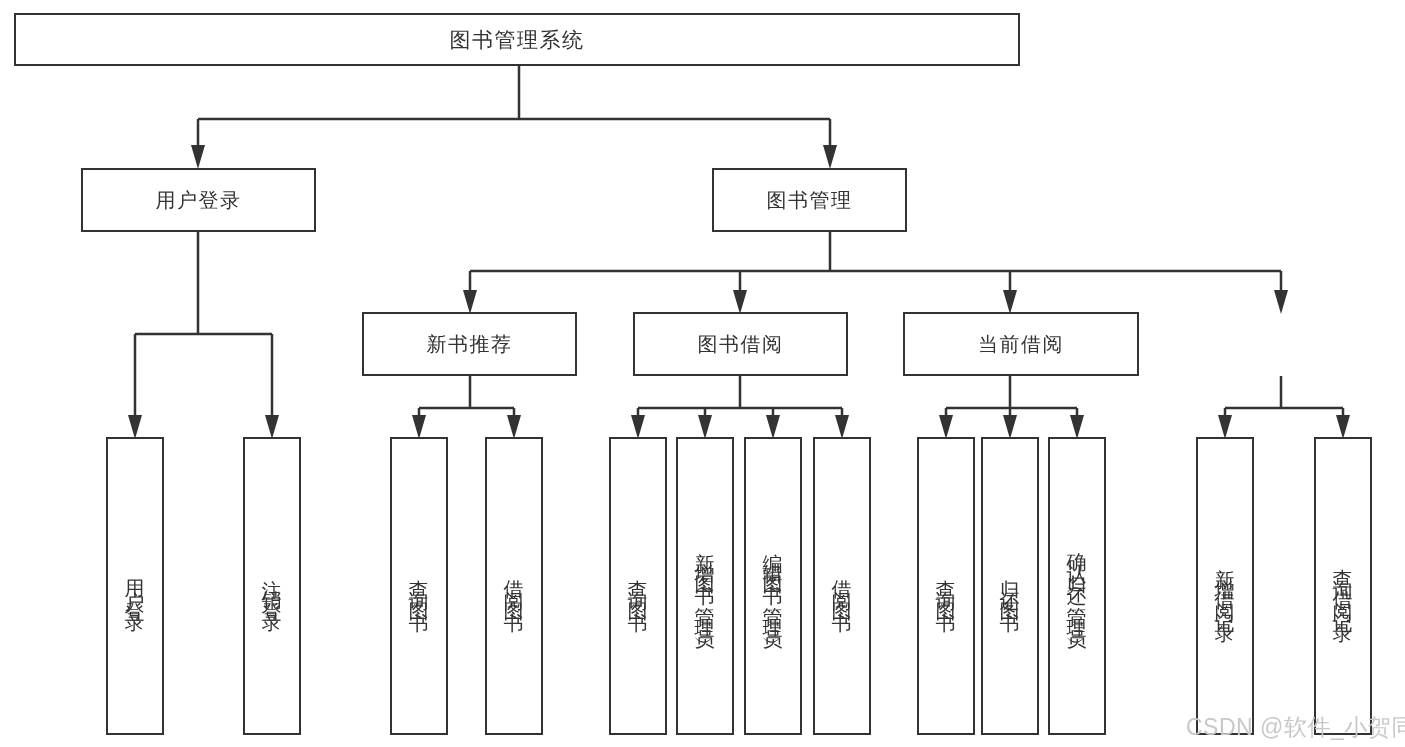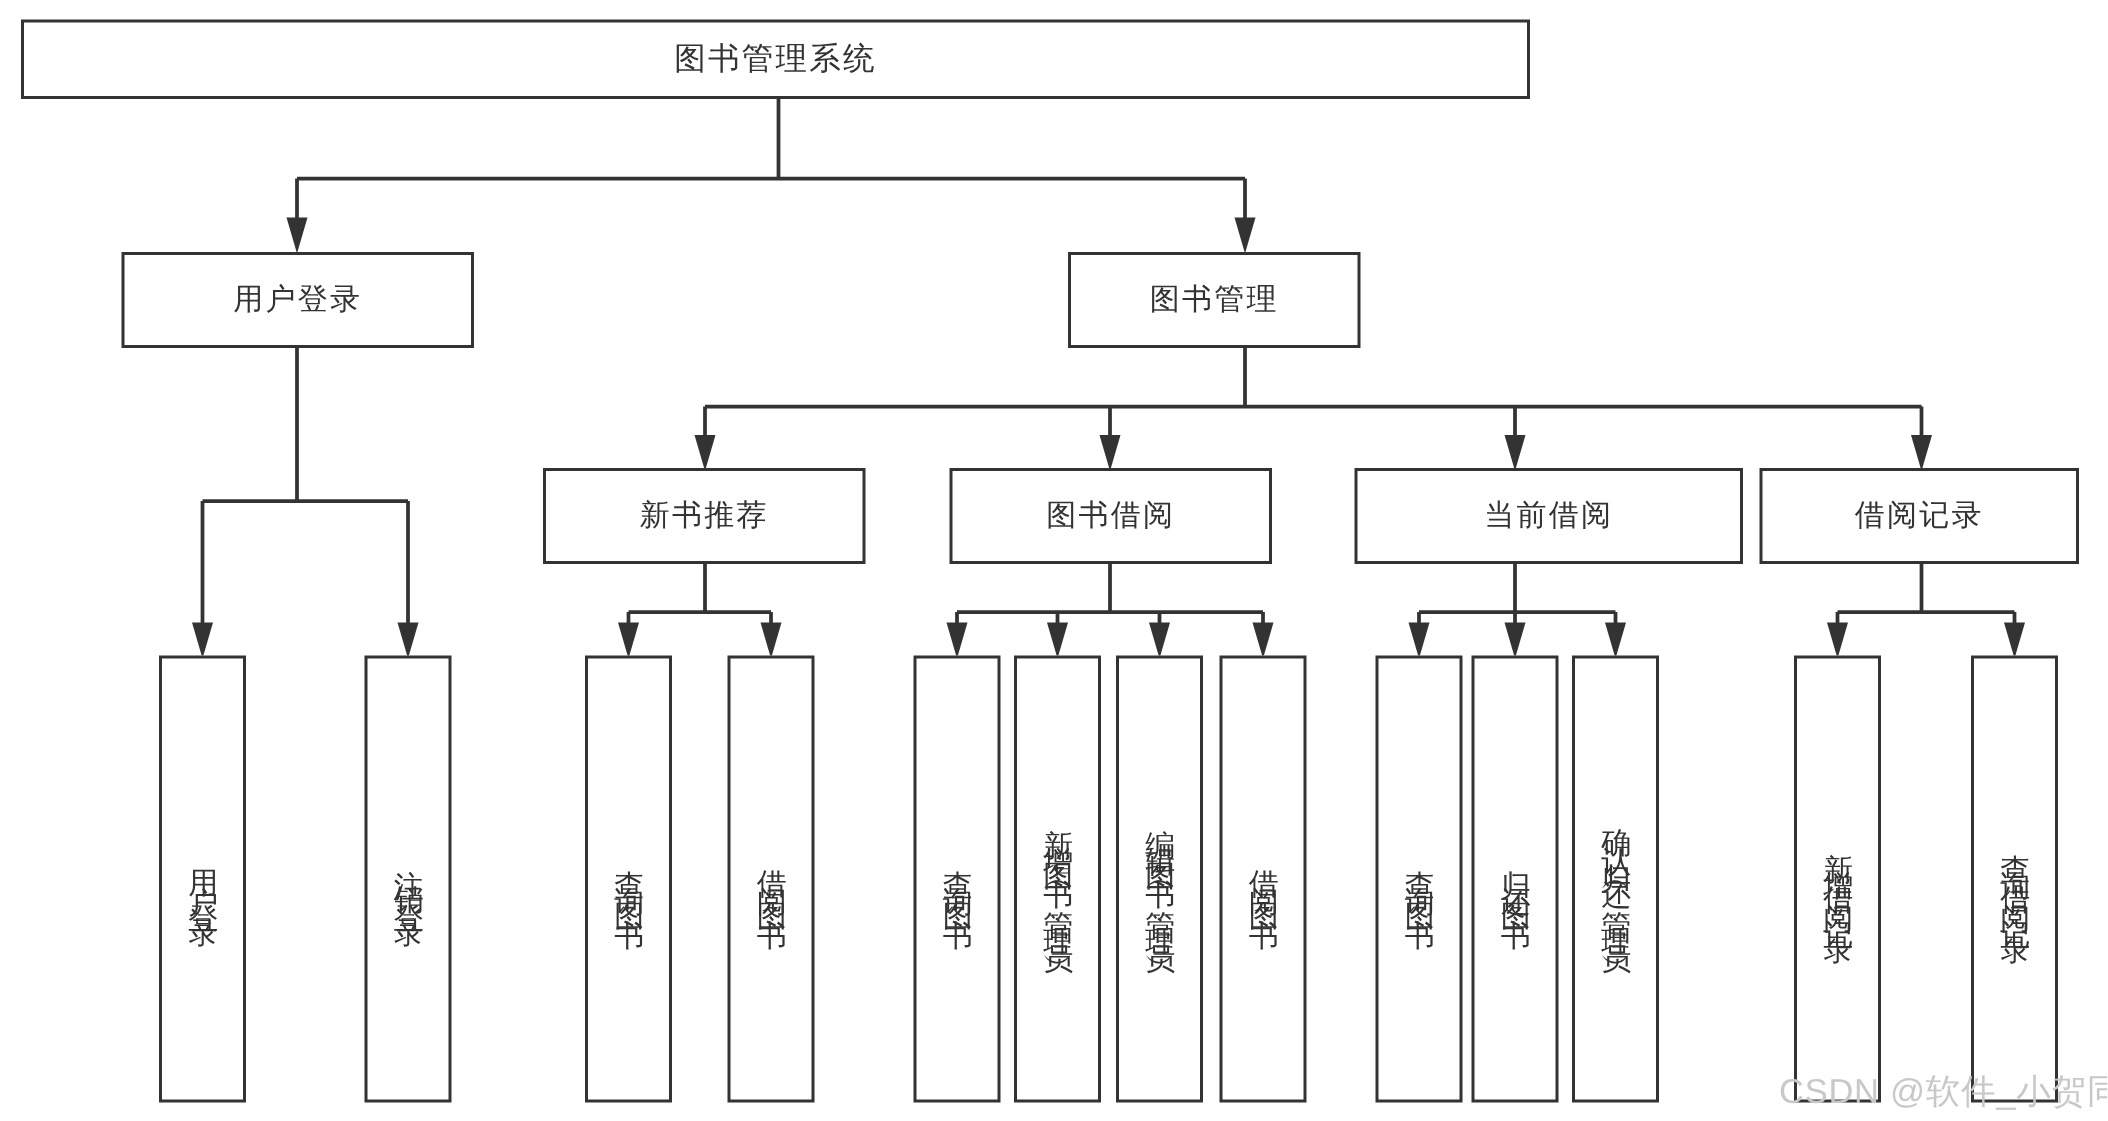--- a/index.html
+++ b/index.html
@@ -105,25 +105,22 @@
   <div class="node" style="left:712px; top:168px; width:195px; height:64px;">
     <span>图书管理</span>
   </div>
 
   <div class="node" style="left:633px; top:312px; width:215px; height:64px;">
     <span>图书借阅</span>
   </div>
   <div class="node" style="left:362px; top:312px; width:215px; height:64px;">
     <span>新书推荐</span>
   </div>
-  <div class="node" style="left:903px; top:312px; width:259px; height:64px;">
+  <div class="node" style="left:903px; top:312px; width:236px; height:64px;">
     <span>当前借阅</span>
-  </div>
-  <div class="node" style="left:1173px; top:312px; width:213px; height:64px;">
-    <span>借阅记录</span>
   </div>
 
   <div class="node leaf" style="left:106px; top:437px; width:58px; height:298px;">
     <span>用户登录</span>
   </div>
   <div class="node leaf" style="left:243px; top:437px; width:58px; height:298px;">
     <span>注销登录</span>
   </div>
 
   <div class="node leaf" style="left:390px; top:437px; width:58px; height:298px;">

